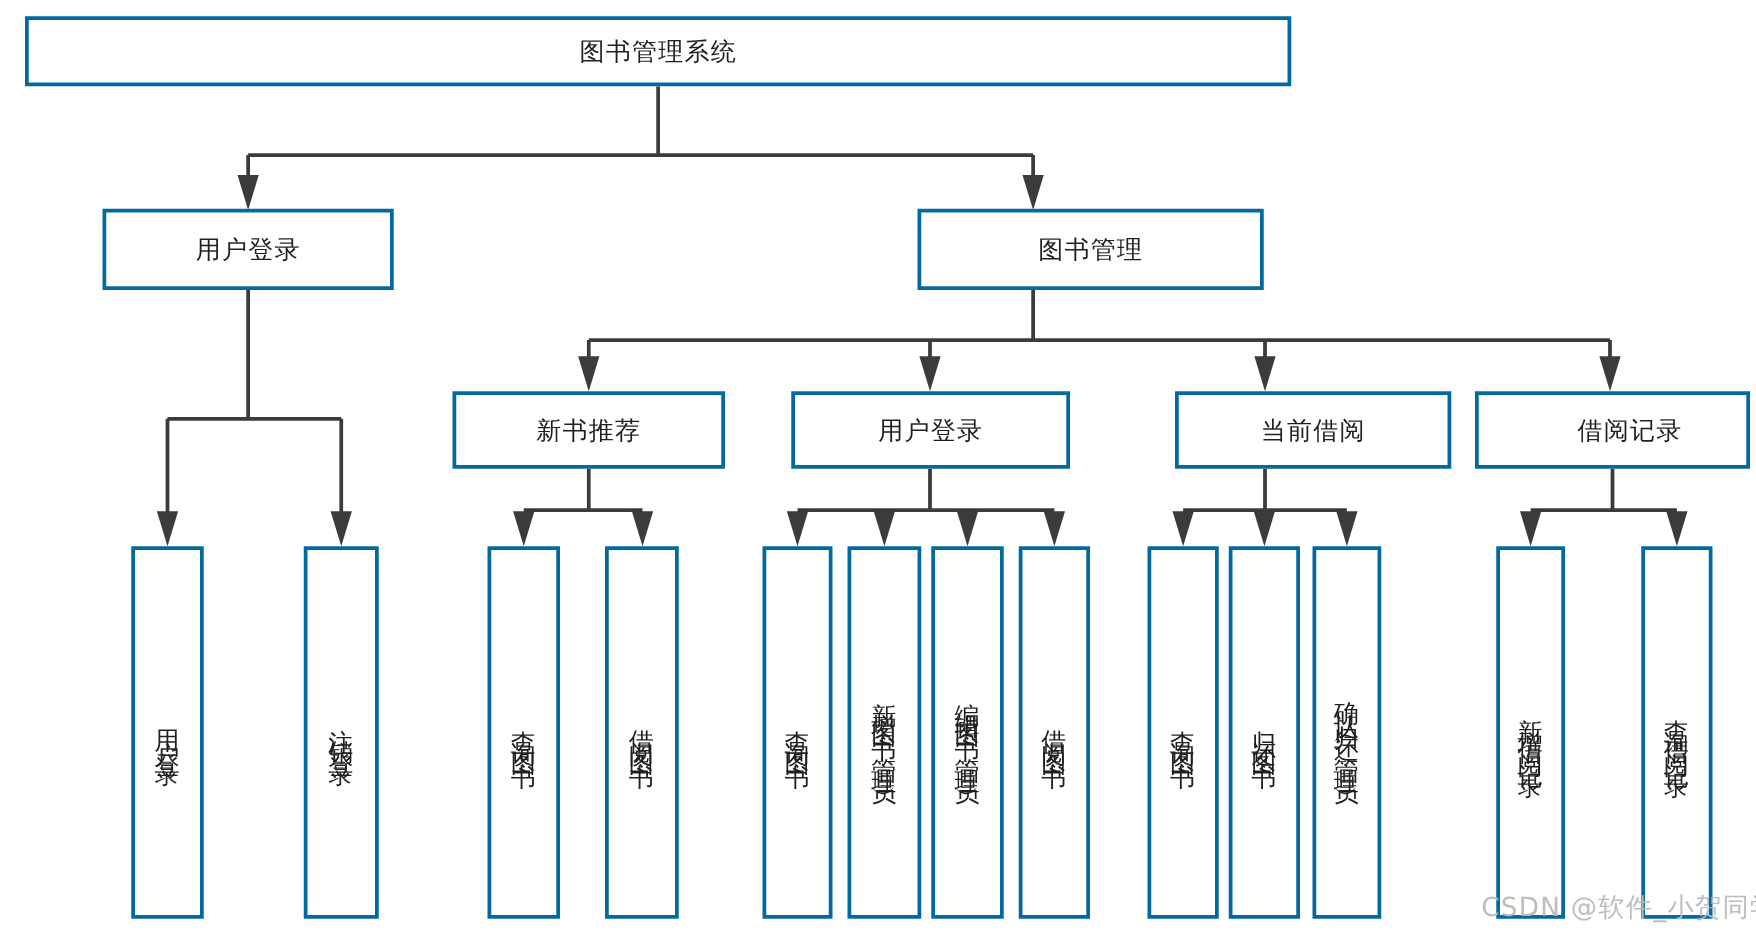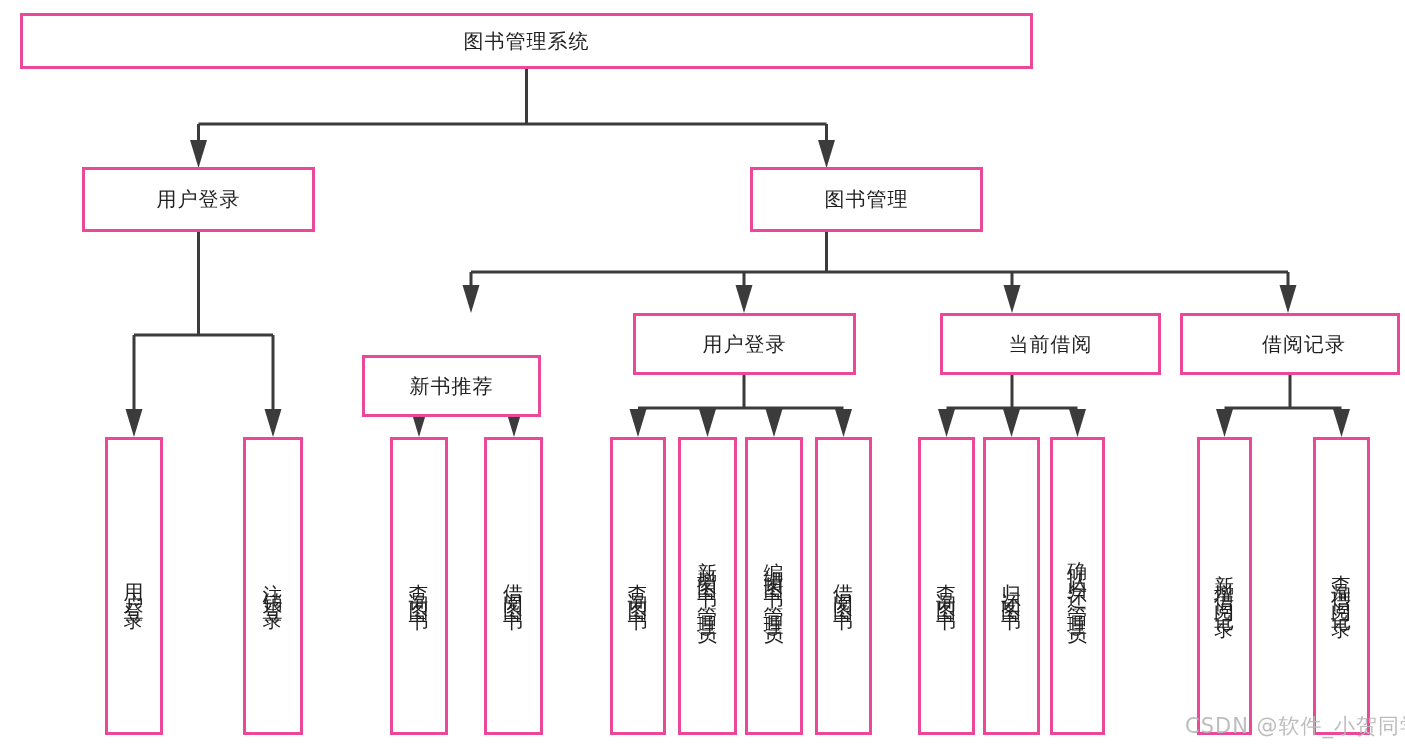--- a/index.html
+++ b/index.html
@@ -7,21 +7,21 @@
     width: 1405px; height: 747px;
     background: #ffffff;
     font-family: "DejaVu Sans", "Liberation Sans", sans-serif;
     position: relative;
     overflow: hidden;
   }
   .stage { position: absolute; inset: 0; width: 1405px; height: 747px; }
   svg.wires { position: absolute; left: 0; top: 0; z-index: 1; }
   .node {
     position: absolute;
-    border: 3px solid #ec4899;
+    border: 3px solid #0369a1;
     background: #ffffff;
     display: flex;
     align-items: center;
     justify-content: center;
     color: #1f1f1f;
     font-size: 20px;
     letter-spacing: 1px;
     z-index: 2;
     box-sizing: border-box;
   }
@@ -106,25 +106,25 @@
     </g>
   </svg>
 
   <div class="node root-node">
     <span>图书管理系统</span>
   </div>
 
   <div class="node l2" style="left:82px; width:233px;">
     <span>用户登录</span>
   </div>
-  <div class="node l2" style="left:750px; width:233px;">
+  <div class="node l2" style="left:734px; width:277px;">
     <span>图书管理</span>
   </div>
 
-  <div class="node l3" style="left:362px; width:179px;margin-top:42px;">
+  <div class="node l3" style="left:362px; width:218px;">
     <span>新书推荐</span>
   </div>
   <div class="node l3" style="left:633px; width:223px;">
     <span>用户登录</span>
   </div>
   <div class="node l3" style="left:940px; width:221px;">
     <span>当前借阅</span>
   </div>
   <div class="node l3" style="left:1180px; width:220px;padding-left:28px;">
     <span>借阅记录</span>

